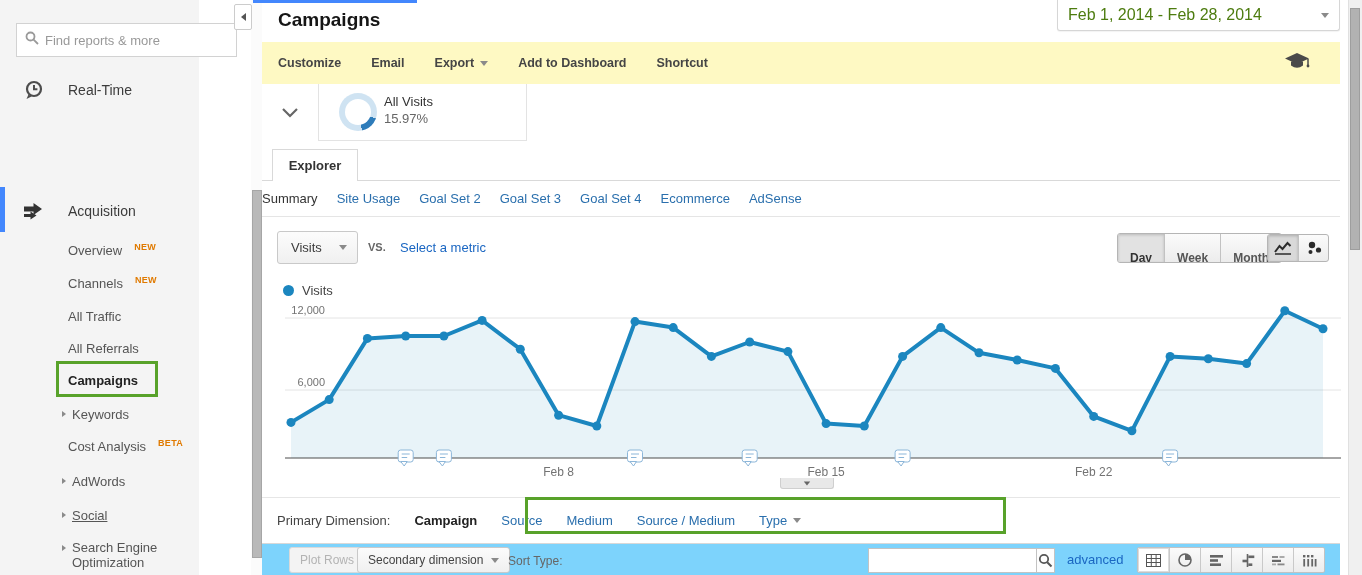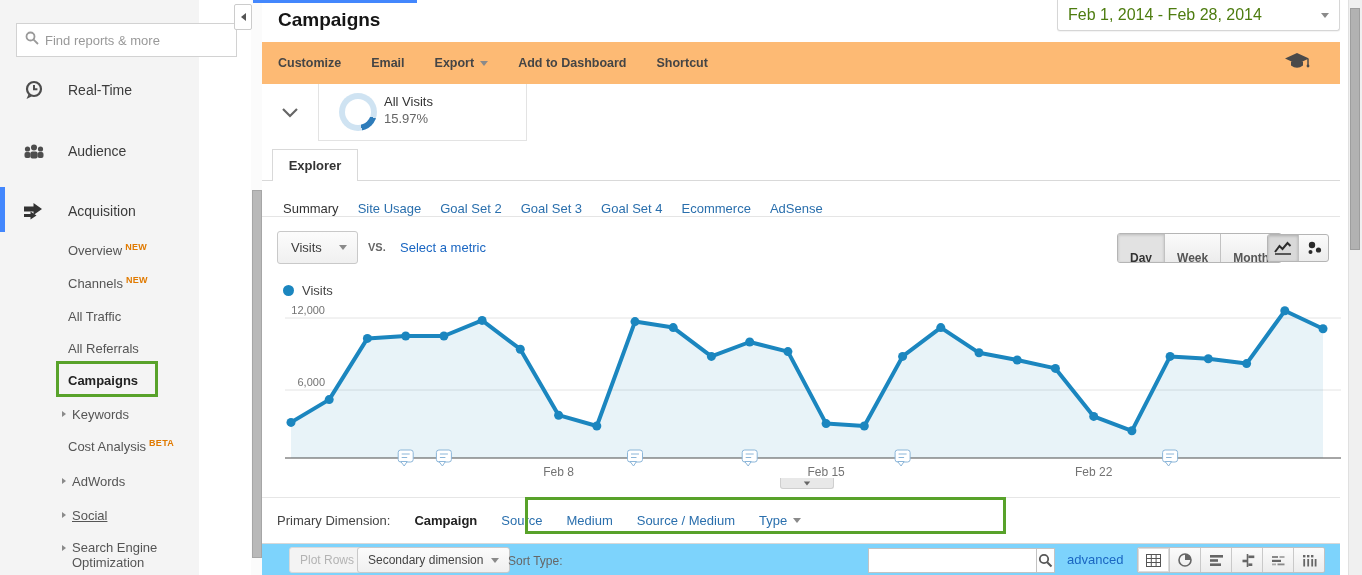--- a/index.html
+++ b/index.html
@@ -15,55 +15,55 @@
                      font-family:"Liberation Sans", sans-serif; }
   .searchbox input::placeholder { color:#999; }
   .nav-section { position:absolute; left:0; width:100%; height:24px; display:flex; align-items:center; cursor:pointer; }
   .nav-section .nav-icon { position:absolute; left:23px; width:22px; display:flex; justify-content:center; }
   .nav-section .nav-label { position:absolute; left:68px; font-size:14px; color:#3c3c3c; }
   .active-bar { position:absolute; left:0; top:187px; width:5px; height:45px; background:#4387fd; }
   .sub-item { position:absolute; left:68px; height:18px; display:flex; align-items:center; font-size:13px; color:#555; cursor:pointer; white-space:nowrap; }
   .sub-item .tri { width:0; height:0; border-left:4px solid #8a8a8a; border-top:3.5px solid transparent;
                    border-bottom:3.5px solid transparent; margin-right:6px; display:inline-block; }
   .sub-item.current { font-weight:bold; color:#222; }
-  .badge { font-size:9px; font-weight:bold; color:#e07a00; margin-left:3px; position:relative; top:-3px; letter-spacing:.3px; }
+  .badge { font-size:9px; font-weight:bold; color:#e07a00; margin-left:12px; position:relative; top:-3px; letter-spacing:.3px; }
   .sub-item.two-line { white-space:normal; width:155px; line-height:15px; height:auto; align-items:flex-start; }
   .sidebar-track { position:absolute; left:251px; top:0; width:11px; height:575px; background:#fbfbfb; }
   .sidebar-thumb { position:absolute; left:251.5px; top:190px; width:10px; height:368px; background:#b9b9b9; border:1px solid #a6a6a6; }
   .collapse-btn { position:absolute; left:234px; top:4px; width:18px; height:26px; background:#fff; border:1px solid #ccc;
                   border-radius:2px; display:flex; align-items:center; justify-content:center; cursor:pointer; z-index:30; }
   .collapse-btn .tri-left { width:0; height:0; border-right:5px solid #555; border-top:4px solid transparent; border-bottom:4px solid transparent; }
 
   
   .main { position:absolute; left:262px; top:0; width:1086px; height:575px; background:#fff; }
   .top-strip { position:absolute; left:253px; top:0; width:164px; height:3px; background:#4387fd; z-index:40; }
   .page-title { position:absolute; left:16px; top:9px; font-size:19px; font-weight:bold; color:#151515; }
   .date-box { position:absolute; left:795px; top:0; width:283px; height:31px; background:#fff; border:1px solid #d6d6d6; border-top:none;
               border-radius:0 0 3px 3px; display:flex; align-items:center; padding:0 10px; cursor:pointer; box-shadow:0 1px 1px rgba(0,0,0,.05); }
   .date-box .date-text { font-size:16px; color:#4d7c0f; flex:1; white-space:nowrap; }
   .caret { width:0; height:0; border-left:4.5px solid transparent; border-right:4.5px solid transparent; border-top:5px solid #8a8a8a; display:inline-block; }
 
-  .action-bar { position:absolute; left:0; top:42px; width:1078px; height:42px; background:#fdba74; display:flex; align-items:center; padding-left:16px; gap:30px; }
+  .action-bar { position:absolute; left:0; top:42px; width:1078px; height:42px; background:#fef9c3; display:flex; align-items:center; padding-left:16px; gap:30px; }
   .action-link { font-size:12.5px; font-weight:bold; color:#454545; cursor:pointer; display:flex; align-items:center; gap:6px; }
   .grad-cap { position:absolute; right:30px; top:10px; cursor:pointer; }
 
   .segment-row { position:absolute; left:0; top:84px; width:1078px; height:58px; background:#fff; }
   .segment-expander { position:absolute; left:0; top:0; width:56px; height:57px; display:flex; align-items:center; justify-content:center; cursor:pointer; }
   .segment-card { position:absolute; left:56px; top:0; width:209px; height:57px; background:#fff; border-left:1px solid #e3e3e3;
                   border-right:1px solid #e3e3e3; border-bottom:1px solid #e3e3e3; cursor:pointer; }
   .donut { position:absolute; left:20px; top:9px; width:38px; height:38px; border-radius:50%;
            background:conic-gradient(from 110deg, #2e7cba 0deg 58deg, #cfe3f2 58deg 360deg); }
   .donut::after { content:""; position:absolute; left:6px; top:6px; width:26px; height:26px; border-radius:50%; background:#fff; }
   .segment-name { position:absolute; left:65px; top:10px; font-size:13px; color:#333; }
   .segment-value { position:absolute; left:65px; top:27px; font-size:13px; color:#666; }
 
   .content-top-border { position:absolute; left:0; top:180px; width:1078px; border-top:1px solid #d9d9d9; }
   .explorer-tab { position:absolute; left:10px; top:149px; width:86px; height:32px; background:#fff; border:1px solid #d9d9d9; border-bottom:none;
                   z-index:5; display:flex; align-items:center; justify-content:center; font-size:13px; font-weight:bold; color:#333; cursor:pointer; }
-  .subtabs { position:absolute; left:0; top:181px; width:1078px; height:36px; border-bottom:1px solid #e5e5e5; display:flex; align-items:flex-end; padding-left:21px; gap:19px; }
+  .subtabs { position:absolute; left:0; top:181px; width:1078px; height:36px; border-bottom:1px solid #e5e5e5; display:flex; align-items:center; gap:19px; }
   .subtab { font-size:13px; color:#2a6fad; cursor:pointer; white-space:nowrap; }
   .subtab.active { color:#333; cursor:default; }
 
   .metric-row { position:absolute; left:0; top:217px; width:1078px; height:58px; }
   .dropdown-btn { border:1px solid #c9c9c9; border-radius:3px; background:linear-gradient(#fcfcfc,#f0f0f0);
                   display:inline-flex; align-items:center; justify-content:space-between; cursor:pointer; color:#3c3c3c; font-size:13px; }
   .visits-dd { position:absolute; left:15px; top:14px; width:81px; height:33px; padding:0 10px 0 13px; }
   .vs-label { position:absolute; left:106px; top:24px; font-size:11px; font-weight:bold; color:#666; }
   .select-metric { position:absolute; left:138px; top:23px; font-size:13px; color:#1a66c2; cursor:pointer; }
   .btn-group { position:absolute; display:inline-flex; border:1px solid #b5b5b5; border-radius:3px; overflow:hidden; background:linear-gradient(#fbfbfb,#ececec); }
@@ -131,33 +131,20 @@
       <span class="nav-icon">
         <svg width="20" height="20">
             <circle cx="10" cy="9" r="7" fill="none" stroke="#4d4d4d" stroke-width="2.2"></circle>
             <path d="M10,5 v4.2 h3.4" fill="none" stroke="#4d4d4d" stroke-width="2"></path>
             <path d="M4.5,14.5 L2.5,19 L7.5,16.5 Z" fill="#4d4d4d"></path>
           </svg>
       </span>
       <span class="nav-label">Real-Time</span>
     </div>
 
-    <div class="nav-section" style="top:139px;">
-      <span class="nav-icon">
-        <svg width="22" height="15">
-          <circle cx="4.5" cy="5" r="2.6" fill="#4d4d4d"></circle>
-            <rect x="1.5" y="8" width="6" height="6" rx="2" fill="#4d4d4d"></rect>
-          <circle cx="11" cy="3.6" r="3" fill="#4d4d4d"></circle>
-            <rect x="7.4" y="7.4" width="7.2" height="7.2" rx="2" fill="#4d4d4d"></rect>
-          <circle cx="17.5" cy="5" r="2.6" fill="#4d4d4d"></circle>
-            <rect x="14.5" y="8" width="6" height="6" rx="2" fill="#4d4d4d"></rect>
-        </svg>
-      </span>
-      <span class="nav-label">Audience</span>
-    </div>
 
     <div class="active-bar"></div>
     <div class="nav-section" style="top:199px;">
       <span class="nav-icon">
         <svg width="22" height="18">
           <path d="M1,4.5 h9.5 v-3.5 l8.5,6 -8.5,6 v-3.5 h-9.5 z" fill="#333"></path>
           <path d="M1,14 h6.5 v-2.5 l6,4 -6,4 v-2.5 h-6.5 z" fill="#333" transform="translate(0,-2)"></path>
         </svg>
       </span>
       <span class="nav-label">Acquisition</span>

